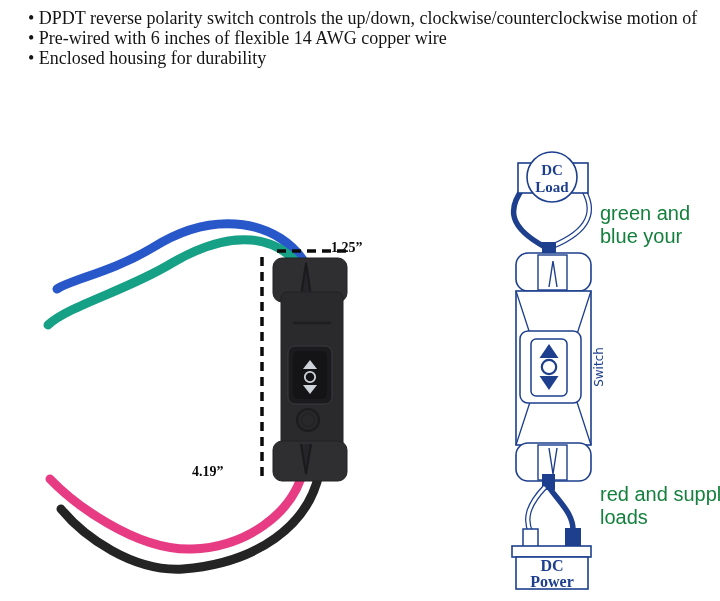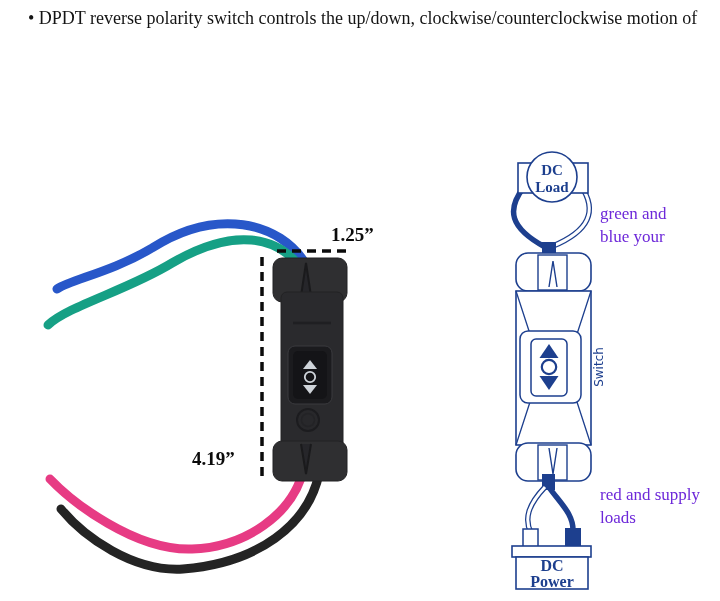--- a/index.html
+++ b/index.html
@@ -6,36 +6,38 @@
   #stage{
     position:relative;width:720px;height:601px;background:#ffffff;overflow:hidden;
     font-family:"Liberation Serif", serif;color:#111;
   }
   .features{
     position:absolute;left:28px;top:8px;width:688px;
     font-size:18px;line-height:20px;color:#141414;
   }
   .features .fline{white-space:nowrap;}
   .dim-label{
-    position:absolute;font-weight:bold;font-size:19px;color:#0b0b0b;
-    font-family:"Liberation Serif", serif;white-space:nowrap;
+    position:absolute;font-weight:bold;font-size:14px;color:#0b0b0b;
+    font-family:"Liberation Serif", serif;white-space:nowrap;margin-top:16px;
   }
   .anno{
-    position:absolute;font-size:17px;line-height:23px;color:#6d28d9;
-    font-family:Liberation Serif, serif;white-space:nowrap;
+    position:absolute;font-size:20px;line-height:23px;color:#15803d;
+    font-family:Liberation Sans, sans-serif;white-space:nowrap;
   }
   svg{position:absolute;display:block;}
 </style>
 </head>
 <body>
 
 <div id="stage">
 
   <div class="features">
     <div class="fline">• DPDT reverse polarity switch controls the up/down, clockwise/counterclockwise motion of</div>
+    <div class="fline">• Pre-wired with 6 inches of flexible 14 AWG copper wire</div>
+    <div class="fline">• Enclosed housing for durability</div>
   </div>
 
   <svg style="left:0;top:135px" width="460" height="466" viewBox="0 135 460 466">
 
     <g>
       <path d="M 307 266 C 280 220 215 208 152 248 C 110 273 72 279 57 289" fill="none" stroke="#2857c9" stroke-width="9" stroke-linecap="round"></path>
       <path d="M 301 268 C 278 237 235 226 172 263 C 128 290 68 306 48 325" fill="none" stroke="#16a085" stroke-width="9" stroke-linecap="round"></path>
     </g>
 
     <g>

